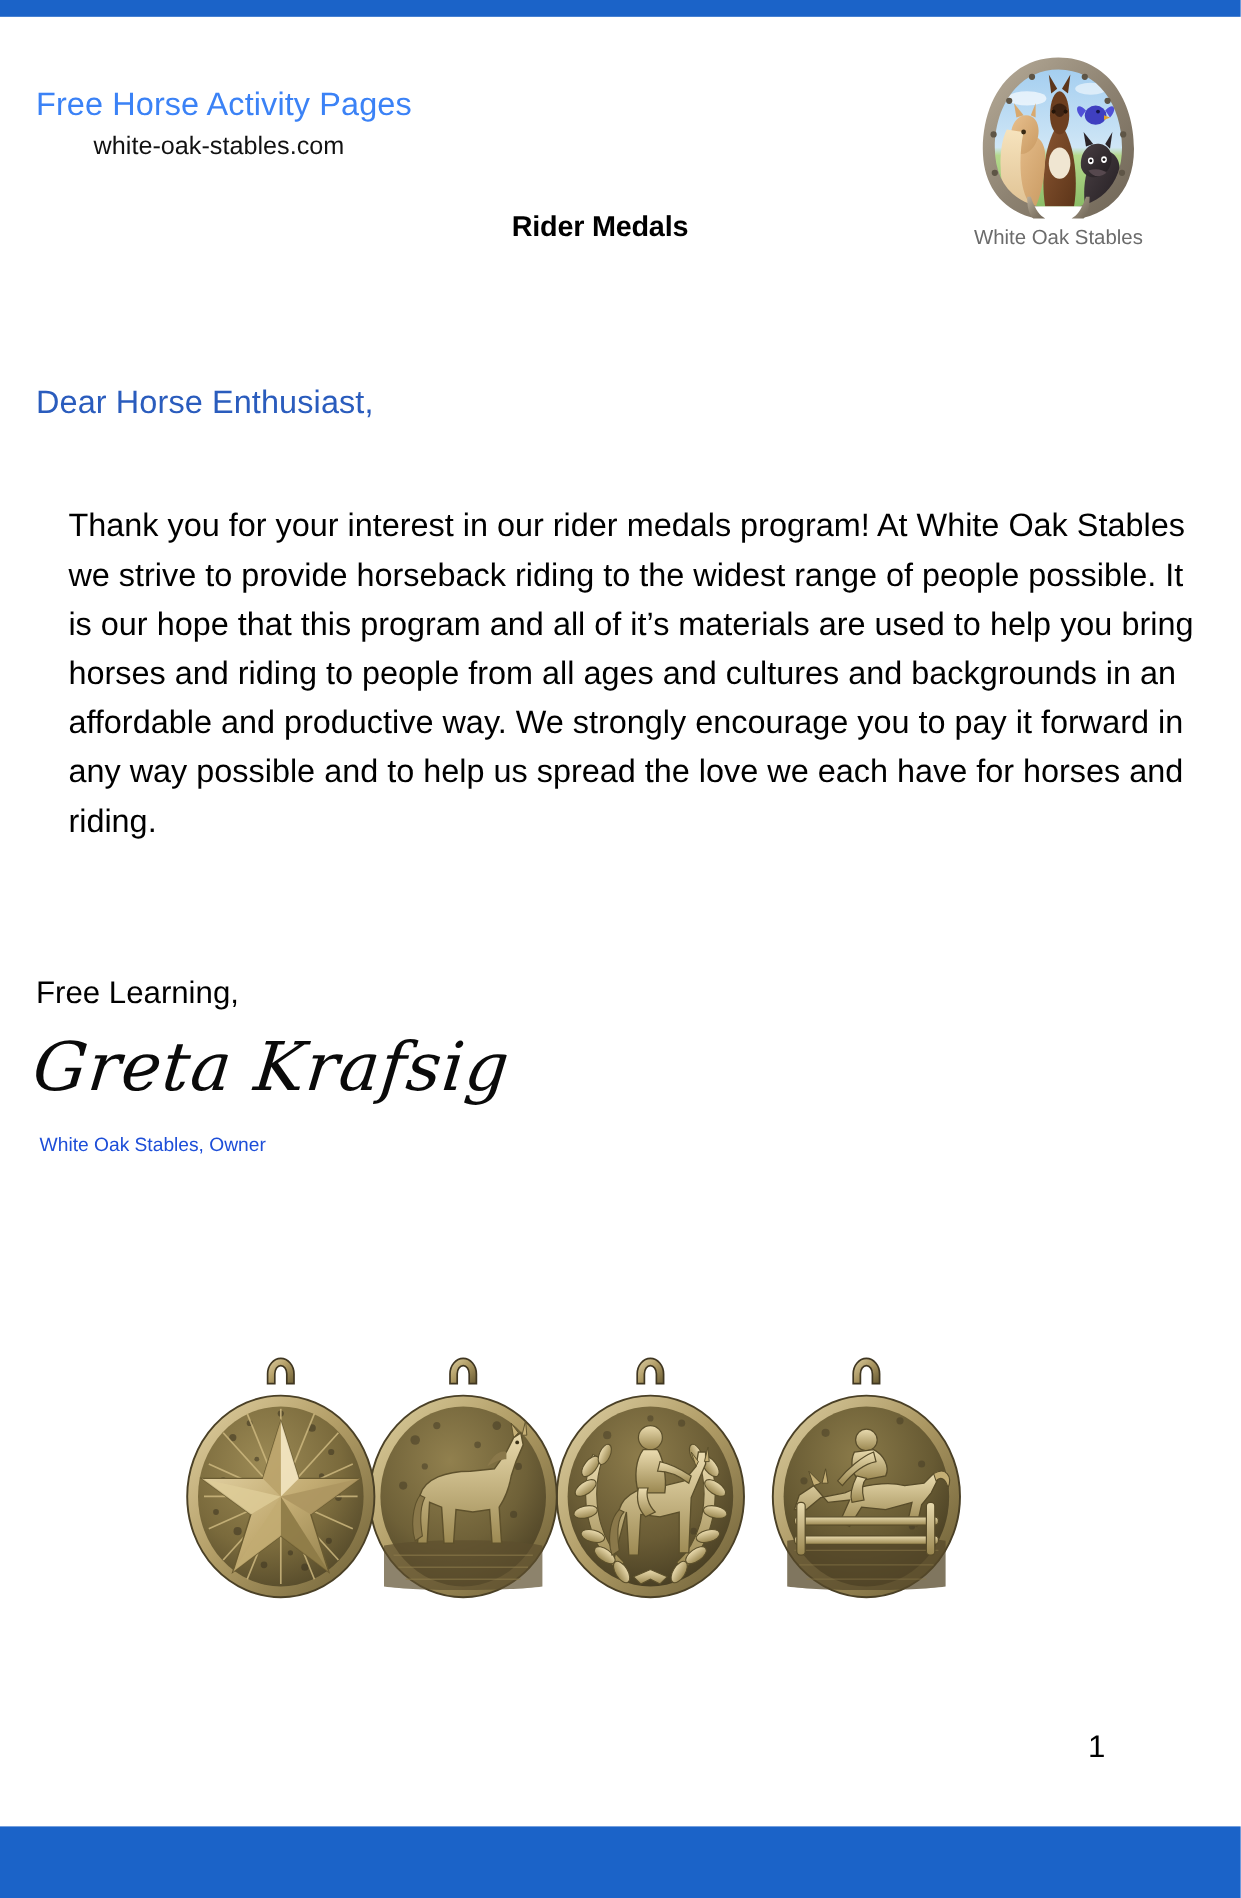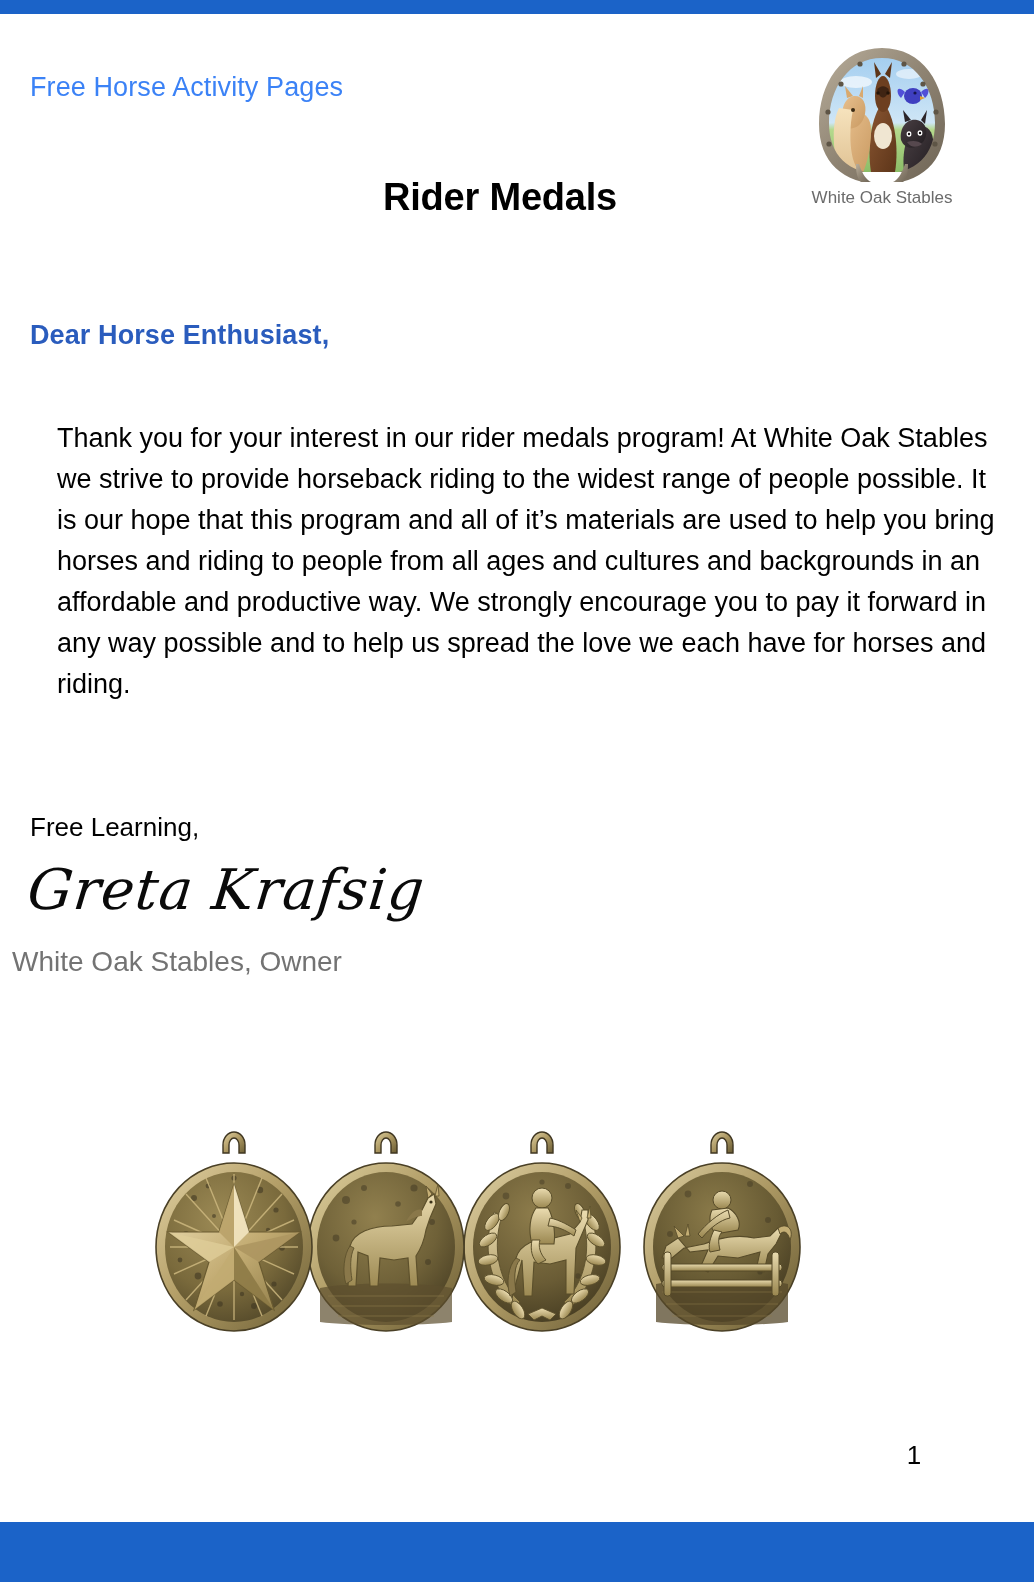--- a/index.html
+++ b/index.html
@@ -65,35 +65,34 @@
   }
   .logo svg { display: block; }
 
   
   .doc-title {
     position: absolute;
     left: 0;
     top: 176px;
     width: 1000px;
     text-align: center;
-    font-size: 38px;
+    font-size: 24px;
     font-weight: bold;
     color: #000000;
     letter-spacing: -0.2px;
   }
 
   
   .salutation {
     position: absolute;
     left: 30px;
     top: 320px;
     font-size: 27px;
     color: #2a5cbd;
     letter-spacing: 0.1px;
-    font-weight: bold;
   }
   .letter-body {
     position: absolute;
     left: 30px;
     top: 418px;
     width: 940px;
     font-size: 27px;
     line-height: 41px;
     color: #000000;
     letter-spacing: 0px;
@@ -114,24 +113,24 @@
     font-family: "DejaVu Serif", serif;
     font-style: italic;
     font-size: 56px;
     line-height: 64px;
     color: #0a0a0a;
     letter-spacing: 1px;
     transform: skewX(-6deg);
   }
   .sig-role {
     position: absolute;
-    left: 12px;
+    left: 33px;
     top: 946px;
-    font-size: 28px;
-    color: #737373;
+    font-size: 16px;
+    color: #1d4ed8;
   }
 
   
   .medals {
     position: absolute;
     left: 150px;
     top: 1100px;
     width: 720px;
     height: 245px;
   }
@@ -158,20 +157,21 @@
     color: #000000;
   }
 </style>
 </head>
 <body>
 
 <div class="bar-top"></div>
 
 <div class="masthead">
   <div class="masthead-title">Free Horse Activity Pages</div>
+  <div class="masthead-sub">white-oak-stables.com</div>
 </div>
 
 <div class="logo">
   <svg viewBox="0 0 162 165" xmlns="http://www.w3.org/2000/svg">
     <defs>
       <clipPath id="shoeClip">
         <path d="M81 10 C46 10 26 42 26 78 C26 112 46 133 81 133 C116 133 136 112 136 78 C136 42 116 10 81 10 Z"></path>
       </clipPath>
       <linearGradient id="skyG" x1="0" y1="0" x2="0" y2="1">
         <stop offset="0%" stop-color="#9ecbef"></stop>

